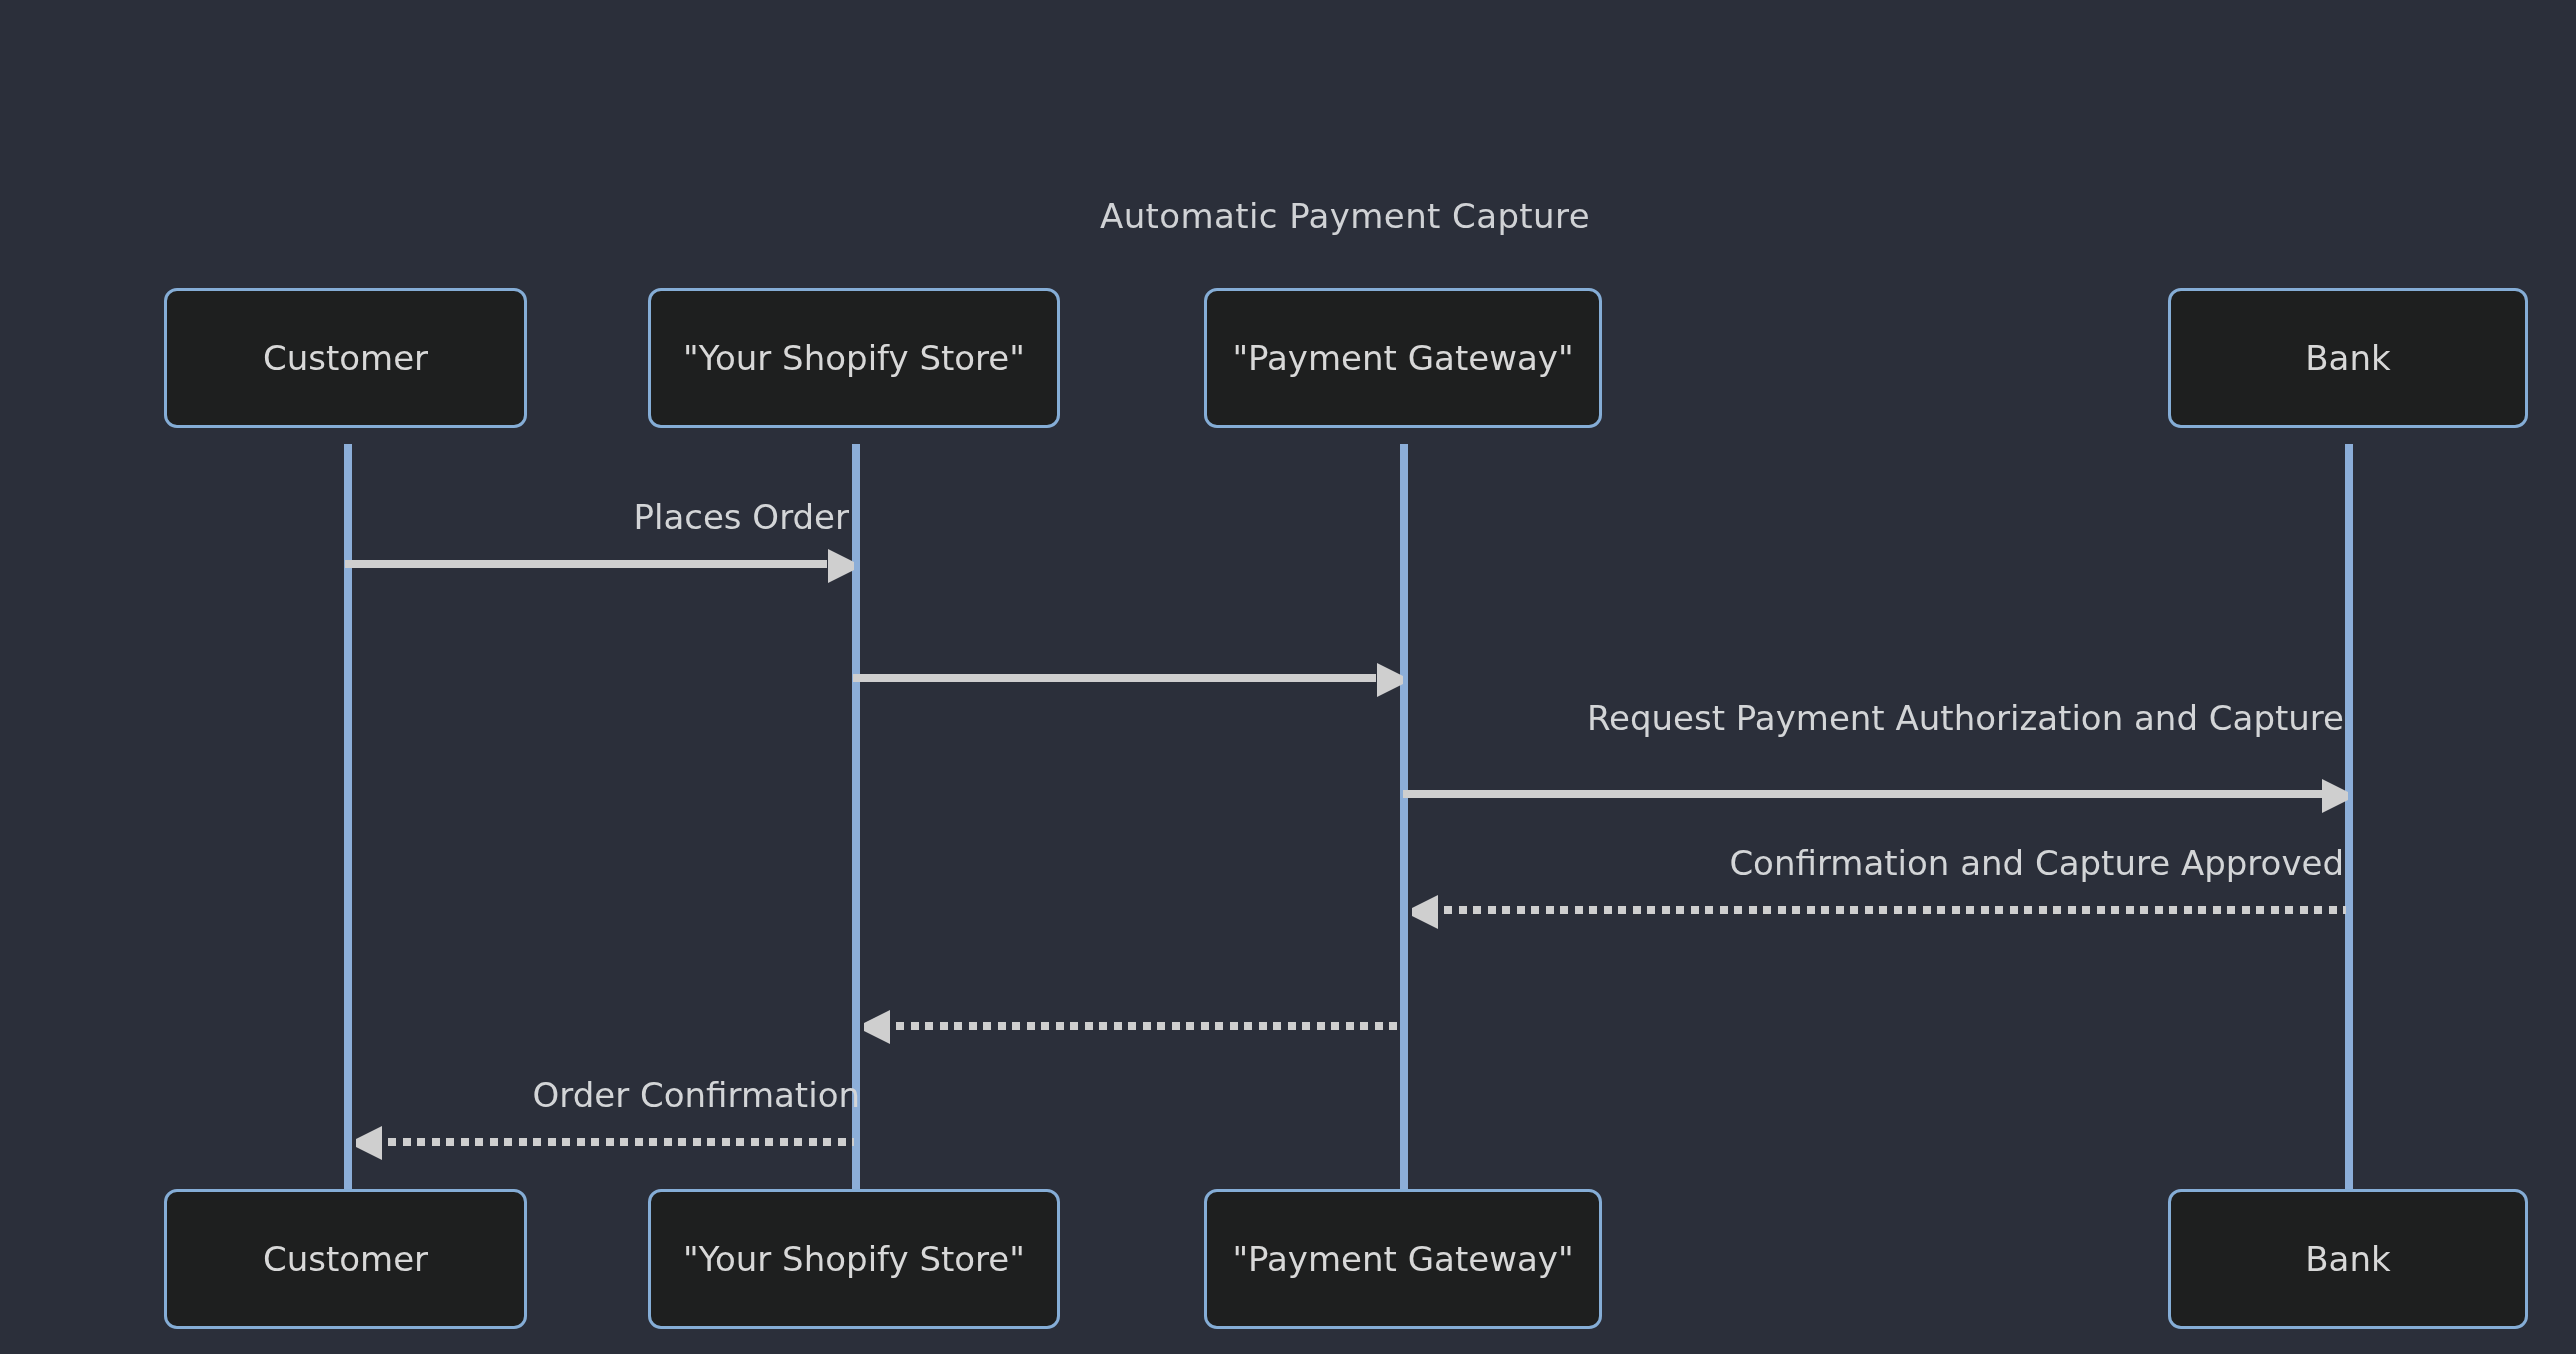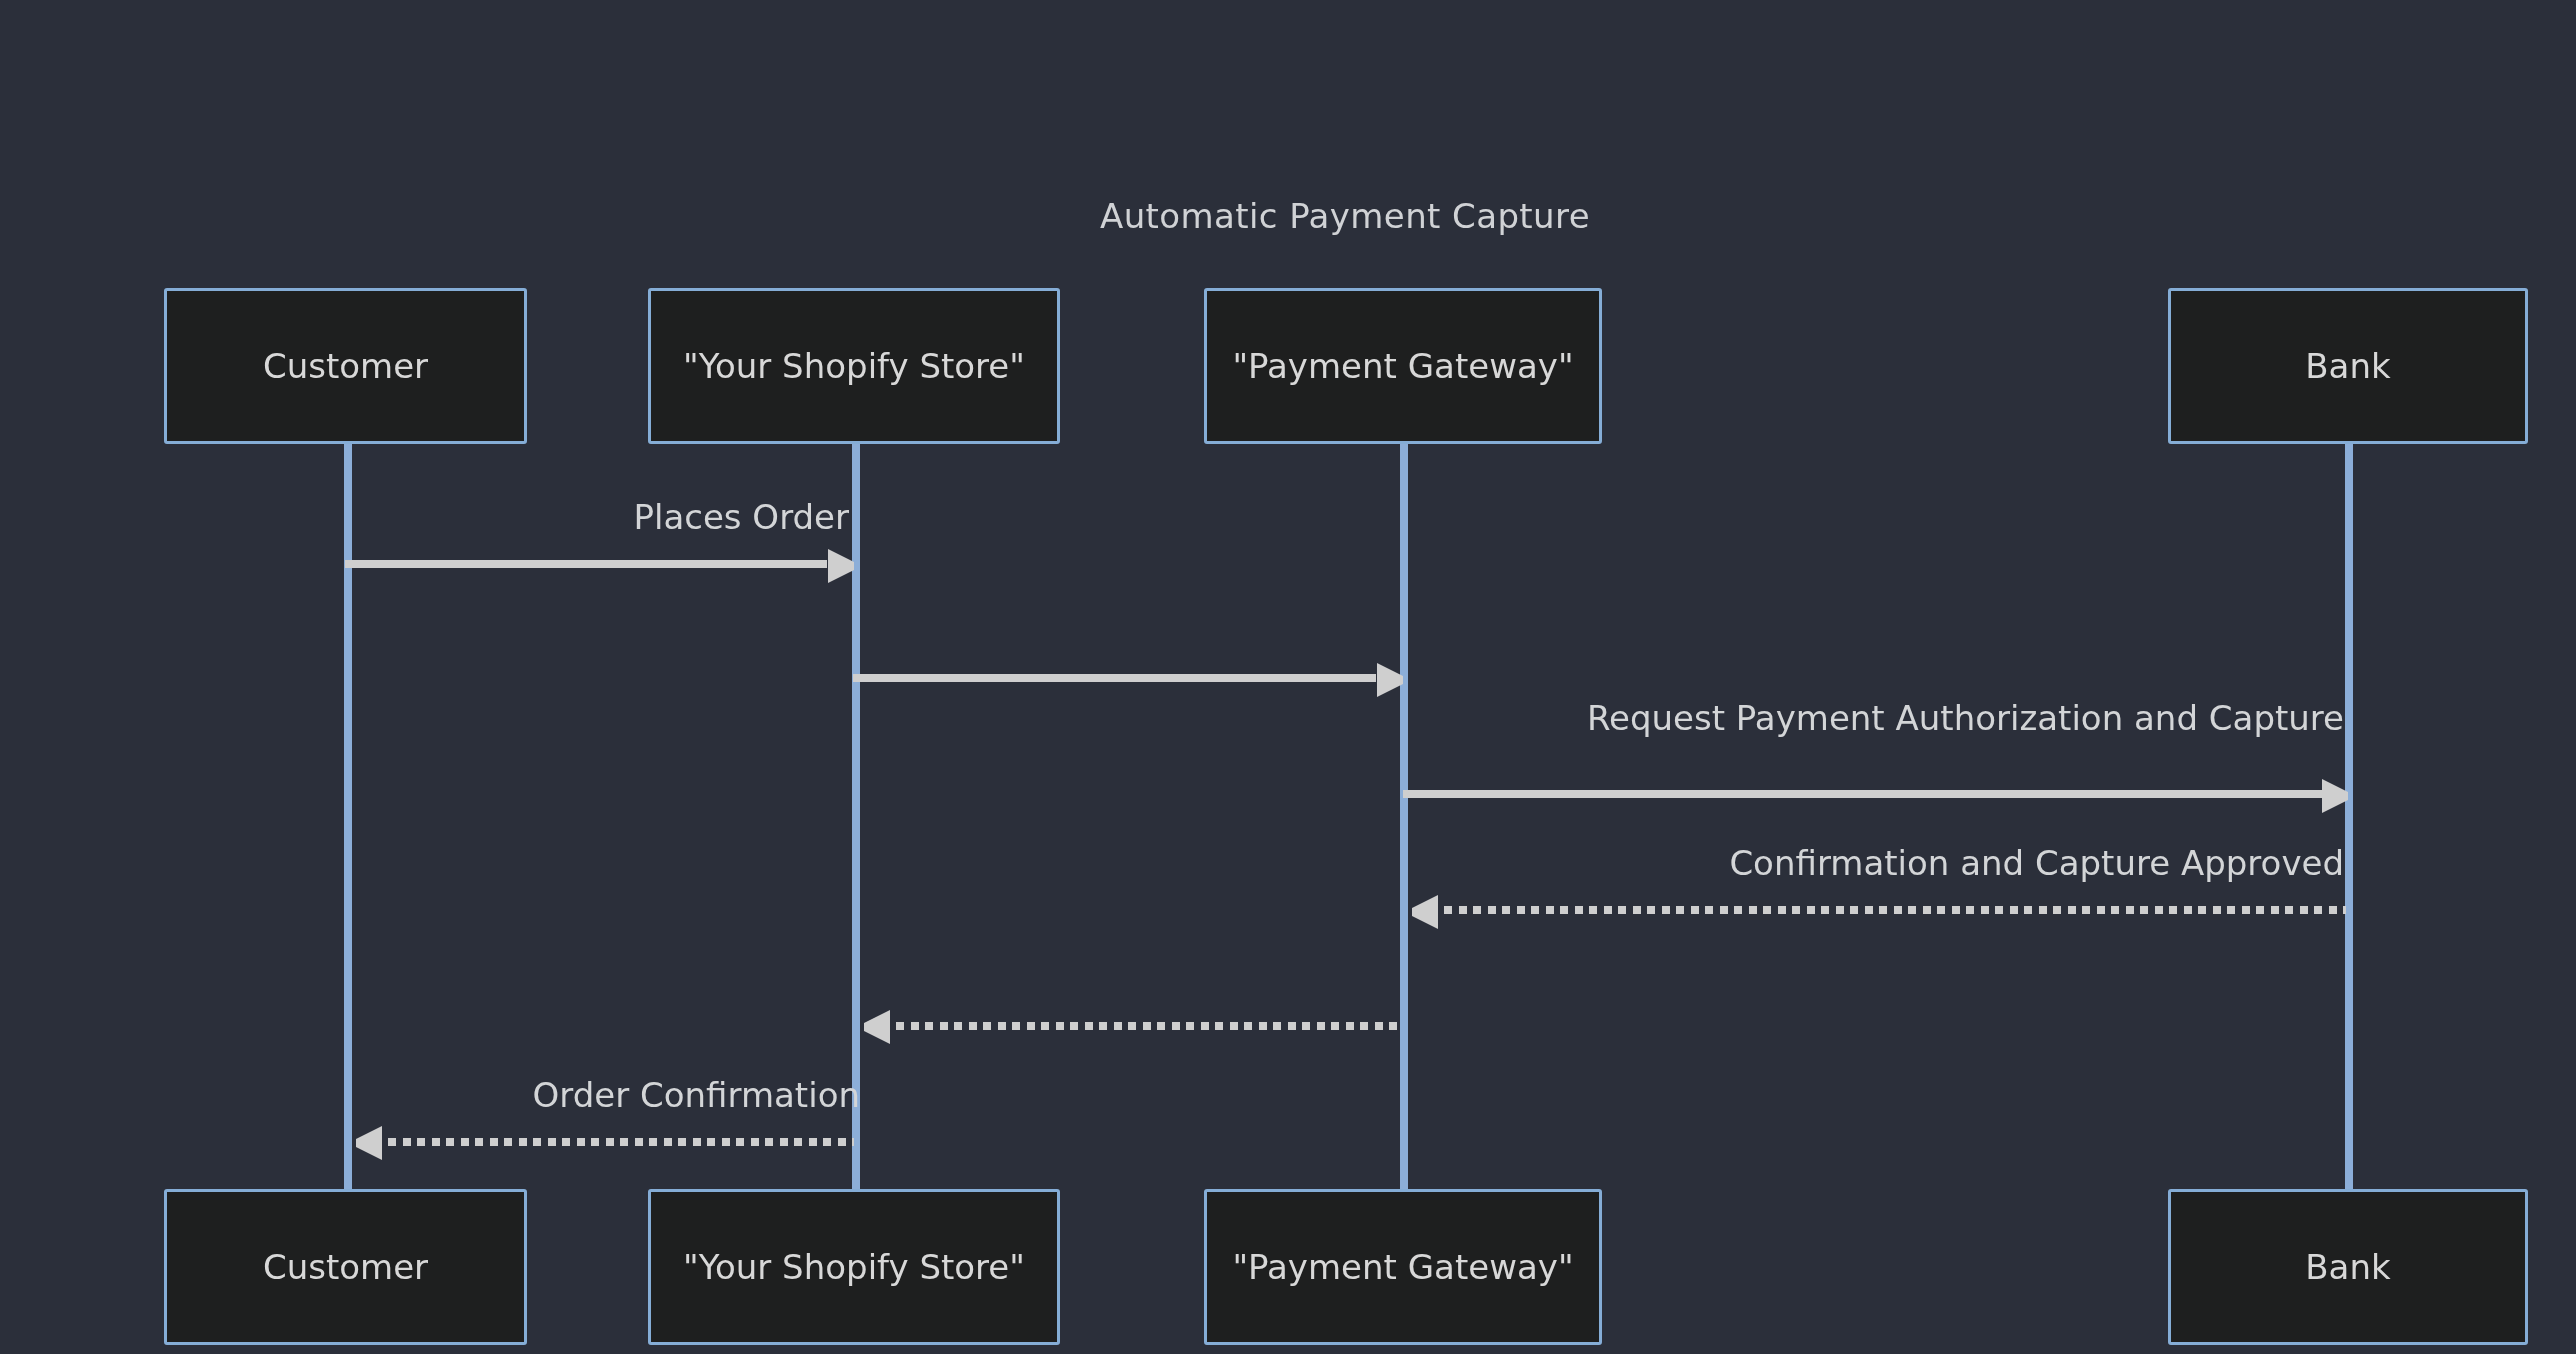--- a/index.html
+++ b/index.html
@@ -19,24 +19,24 @@
     font-family:"DejaVu Sans","Liberation Sans",sans-serif;
     overflow:hidden;
   }
   .canvas{position:relative;width:2576px;height:1354px;background:var(--background);}
   .diagram-title{
     position:absolute;left:740px;top:120px;width:1066px;
     text-align:center;font-size:34px;color:var(--title-text);
     letter-spacing:0.4px;
   }
   .actor-box{
-    position:absolute;height:156px;
+    position:absolute;height:140px;
     background:var(--actor-fill);
     border:3px solid var(--actor-border);
-    border-radius:3px;
+    border-radius:13px;
     display:flex;align-items:center;justify-content:center;
   }
   .actor-box .actor-label{
     color:var(--actor-text);font-size:34px;white-space:nowrap;
   }
   .row-top{top:216px;}
   .row-bottom{top:1117px;}
   .col-customer{left:92px;width:363px;}
   .col-shopify{left:576px;width:412px;}
   .col-gateway{left:1132px;width:398px;}

